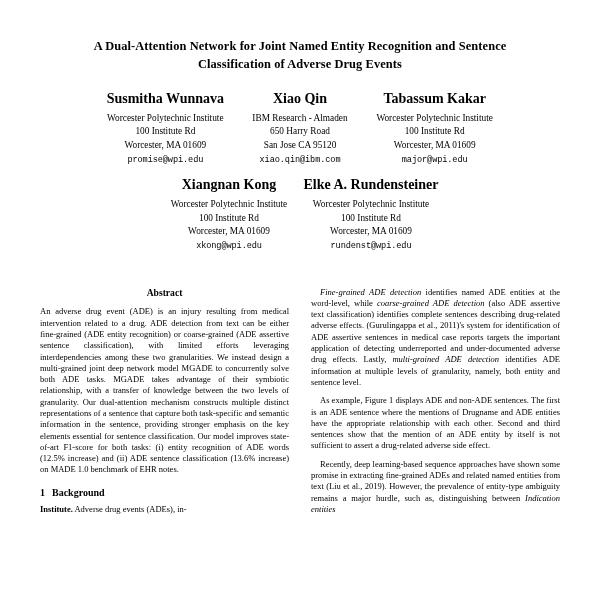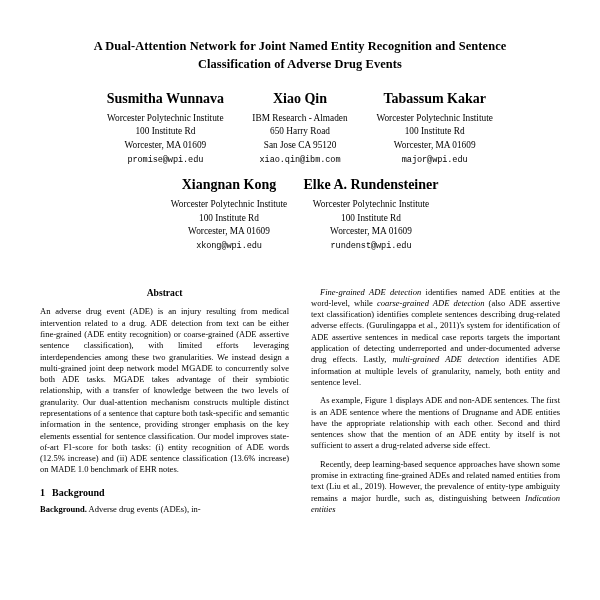--- a/index.html
+++ b/index.html
@@ -160,21 +160,21 @@
 
   <div class="columns">
 
     <div class="col">
       <div class="abstract-head">Abstract</div>
       <p>An adverse drug event (ADE) is an injury resulting from medical intervention related to a drug. ADE detection from text can be either fine-grained (ADE entity recognition) or coarse-grained (ADE assertive sentence classification), with limited efforts leveraging interdependencies among these two granularities. We instead design a multi-grained joint deep network model MGADE to concurrently solve both ADE tasks. MGADE takes advantage of their symbiotic relationship, with a transfer of knowledge between the two levels of granularity. Our dual-attention mechanism constructs multiple distinct representations of a sentence that capture both task-specific and semantic information in the sentence, providing stronger emphasis on the key elements essential for sentence classification. Our model improves state-of-art F1-score for both tasks: (i) entity recognition of ADE words (12.5% increase) and (ii) ADE sentence classification (13.6% increase) on MADE 1.0 benchmark of EHR notes.</p>
       <div class="section-head">
         <span class="section-num">1</span>
         <span>Background</span>
       </div>
-      <p><span class="runin">Background.</span><span> Adverse drug events (ADEs), in-</span></p>
+      <p><span class="runin">Institute.</span><span> Adverse drug events (ADEs), in-</span></p>
     </div>
 
     <div class="col">
       <p class="indent"><span class="it">Fine-grained ADE detection</span><span> identifies named ADE entities at the word-level, while </span><span class="it">coarse-grained ADE detection</span><span> (also ADE assertive text classification) identifies complete sentences describing drug-related adverse effects. (Gurulingappa et al., 2011)'s system for identification of ADE assertive sentences in medical case reports targets the important application of detecting underreported and under-documented adverse drug effects. Lastly, </span><span class="it">multi-grained ADE detection</span><span> identifies ADE information at multiple levels of granularity, namely, both entity and sentence level.</span></p>
       <p class="indent">As example, Figure 1 displays ADE and non-ADE sentences. The first is an ADE sentence where the mentions of Drugname and ADE entities have the appropriate relationship with each other. Second and third sentences show that the mention of an ADE entity by itself is not sufficient to assert a drug-related adverse side effect.</p>
       <p class="indent"><span>Recently, deep learning-based sequence approaches have shown some promise in extracting fine-grained ADEs and related named entities from text (Liu et al., 2019). However, the prevalence of entity-type ambiguity remains a major hurdle, such as, distinguishing between </span><span class="it">Indication entities</span><span></span></p>
     </div>
 
   </div>
 </div>

